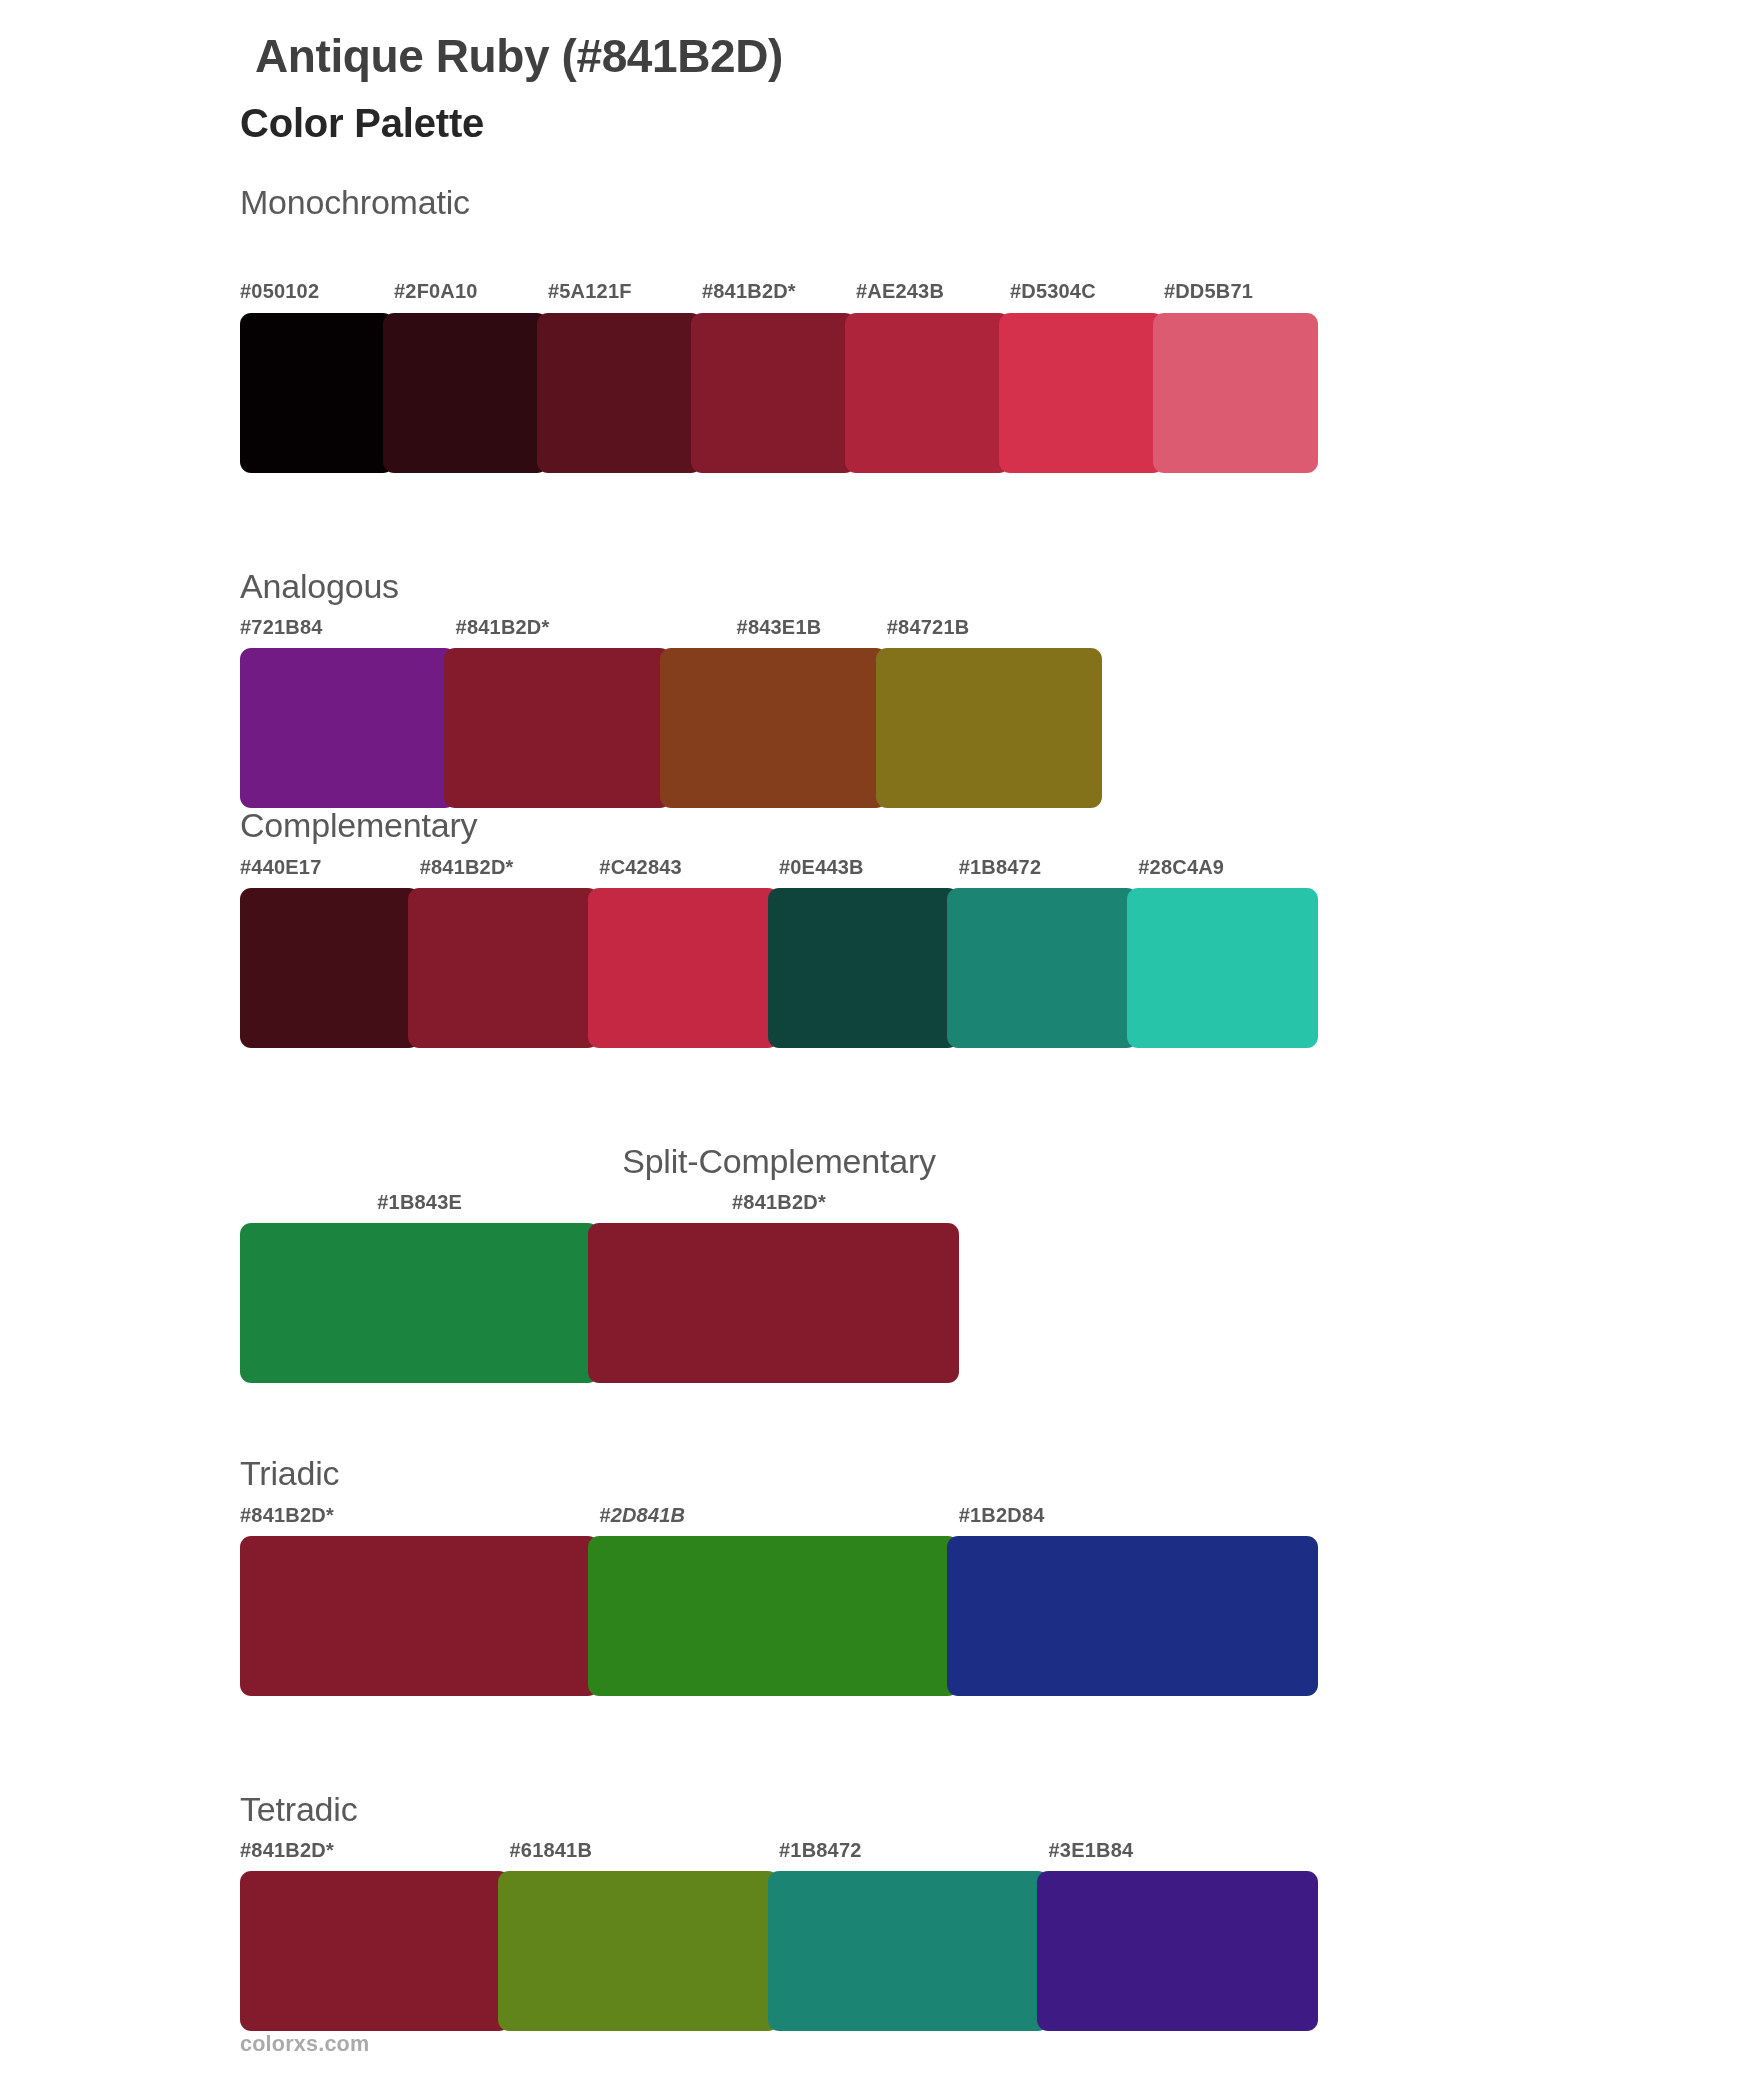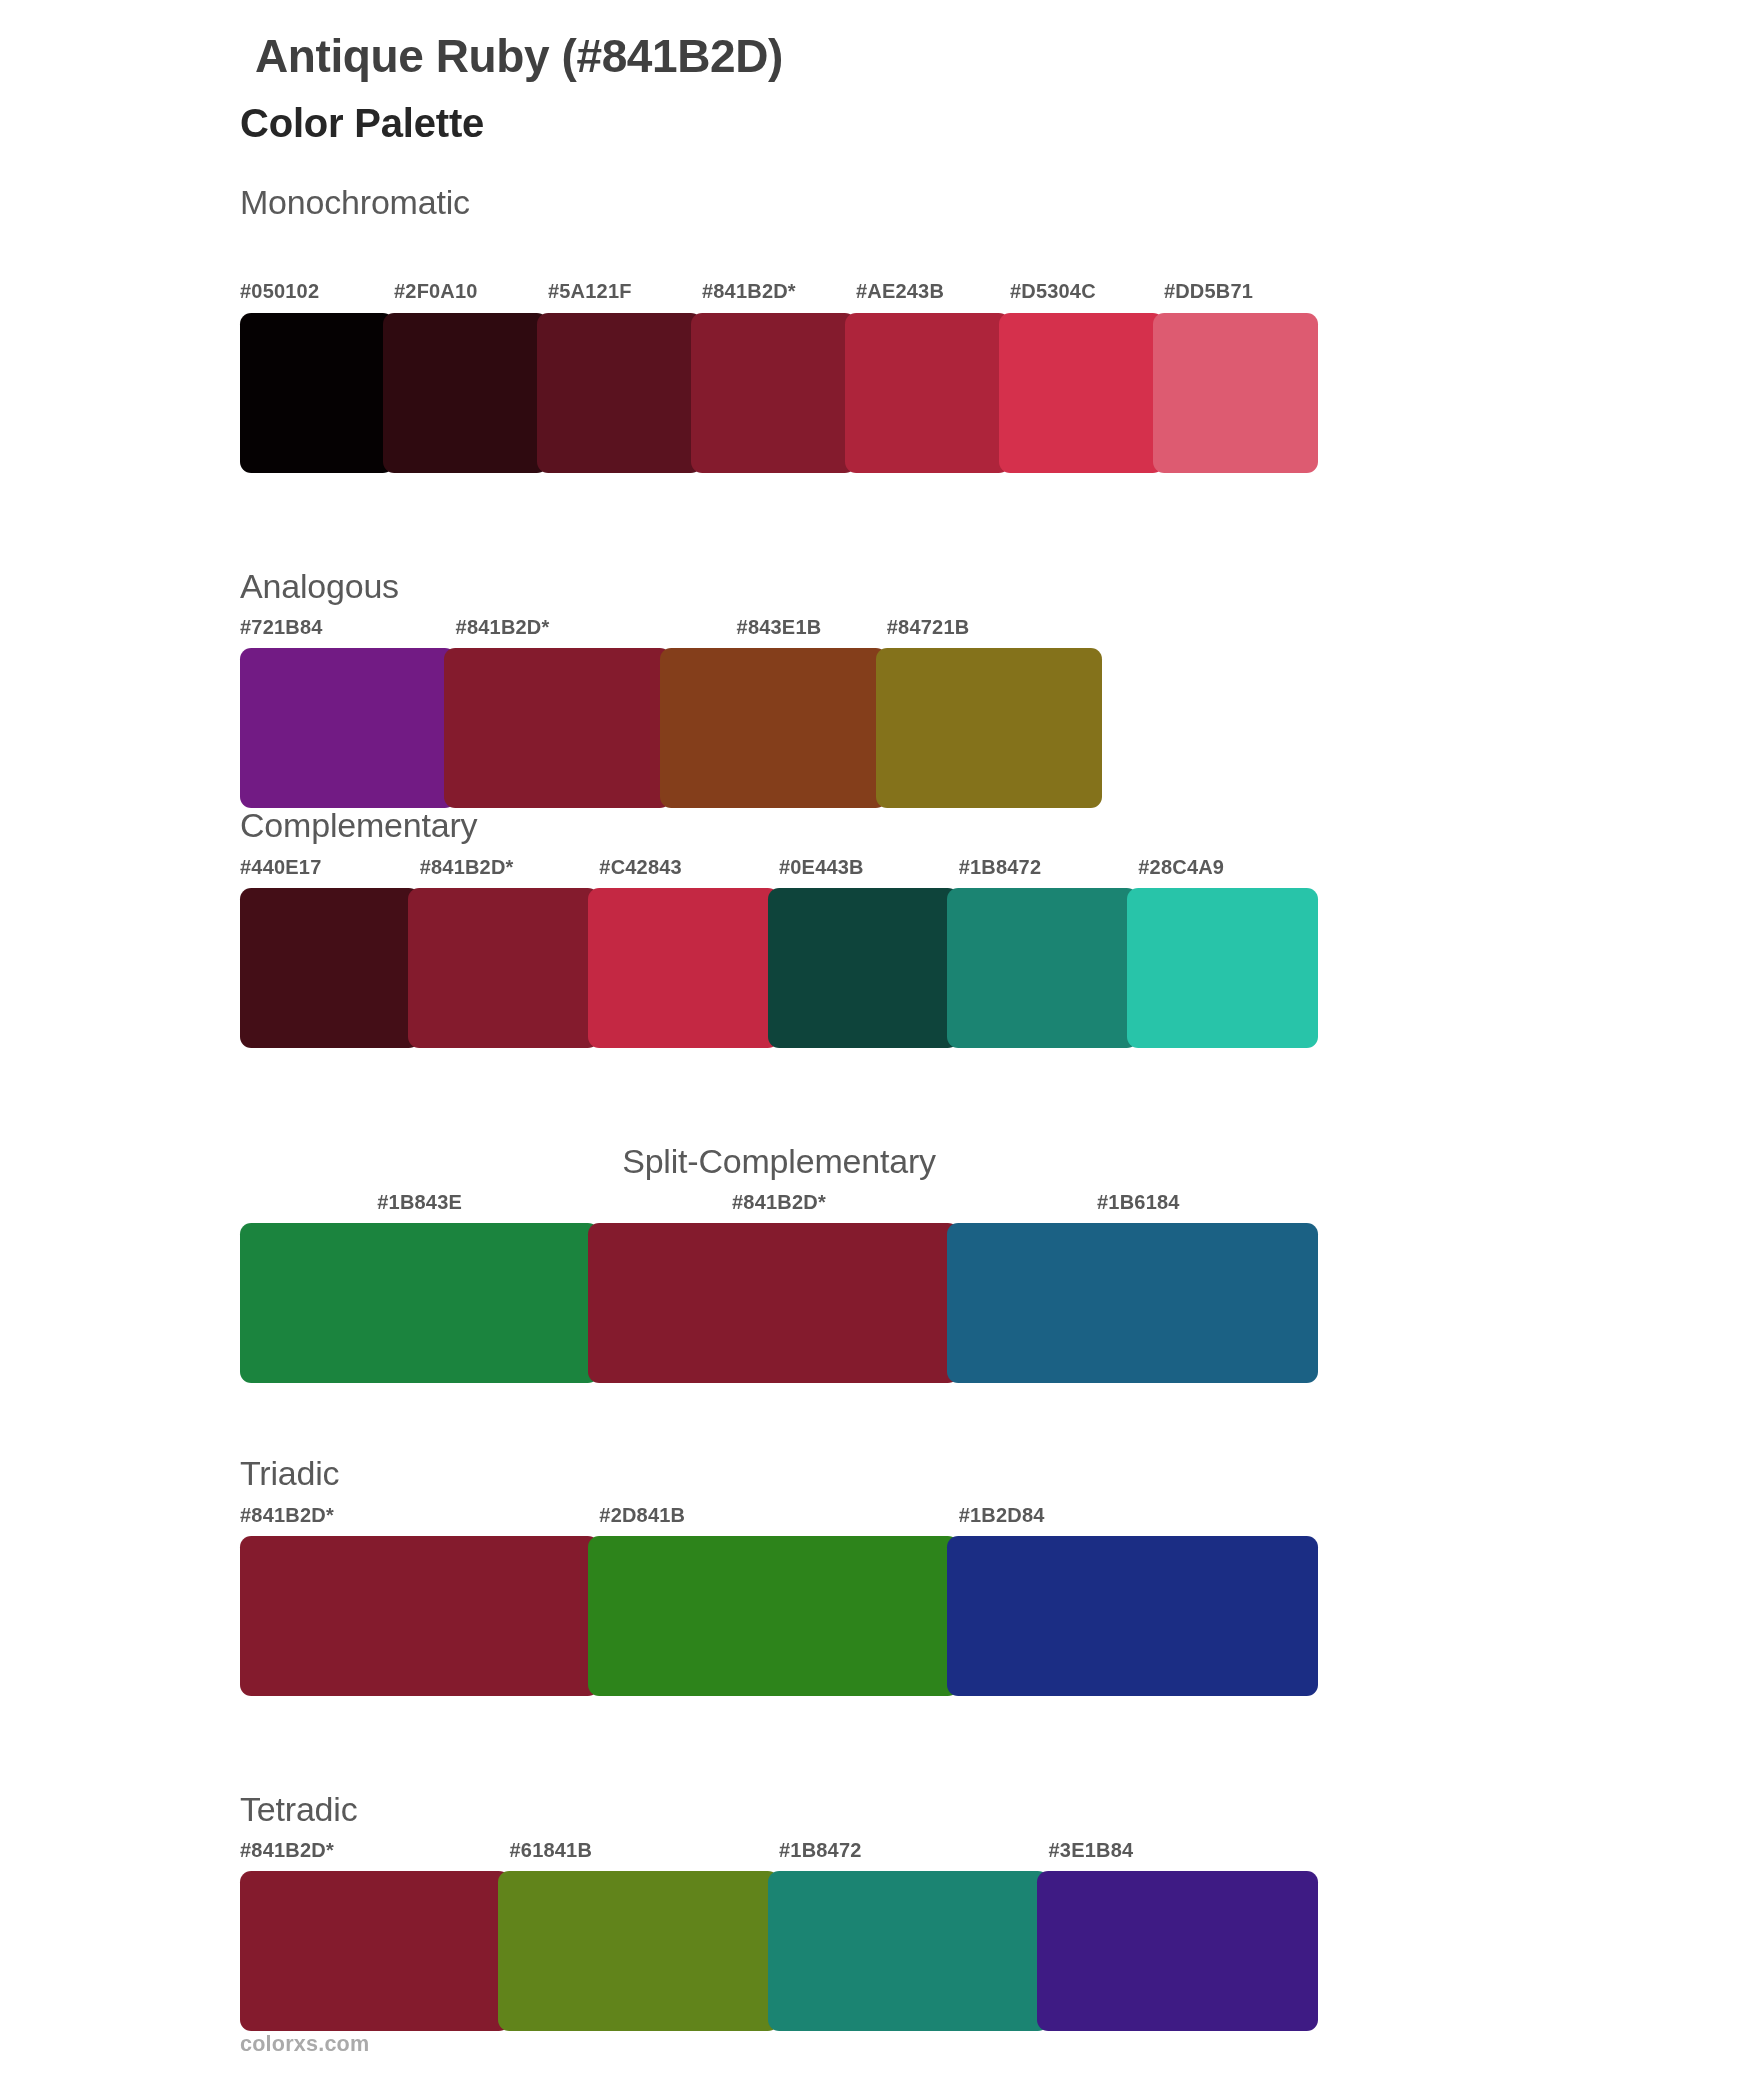--- a/index.html
+++ b/index.html
@@ -219,34 +219,30 @@
         <div class="section-heading">Split-Complementary</div>
         <div class="swatch-row">
           <div class="swatch" style="width: 33.3333%;">
             <div class="swatch-label">#1B843E</div>
             <div class="swatch-chip" style="background: rgb(27, 132, 62); height: 160px; z-index: 3;"></div>
           </div>
           <div class="swatch" style="width: 33.3333%;">
             <div class="swatch-label">#841B2D*</div>
             <div class="swatch-chip" style="background: rgb(132, 27, 45); height: 160px; z-index: 2;"></div>
           </div>
-          <div class="swatch" style="width: 33.3333%;">
-            <div class="swatch-label">#1B6184</div>
-            <div class="swatch-chip" style="background: rgb(27, 97, 132); height: 160px; z-index: 1;"></div>
-          </div>
         </div>
       </div>
       <div class="section" style="margin-bottom: 96px;">
         <div class="section-heading">Triadic</div>
         <div class="swatch-row">
           <div class="swatch" style="width: 33.3333%;">
             <div class="swatch-label">#841B2D*</div>
             <div class="swatch-chip" style="background: rgb(132, 27, 45); height: 160px; z-index: 3;"></div>
           </div>
-          <div class="swatch" style="width: 33.3333%;">
+          <div class="swatch" style="width: 33.3333%; font-style: italic;">
             <div class="swatch-label">#2D841B</div>
             <div class="swatch-chip" style="background: rgb(45, 132, 27); height: 160px; z-index: 2;"></div>
           </div>
           <div class="swatch" style="width: 33.3333%;">
             <div class="swatch-label">#1B2D84</div>
             <div class="swatch-chip" style="background: rgb(27, 45, 132); height: 160px; z-index: 1;"></div>
           </div>
         </div>
       </div>
       <div class="section" style="margin-bottom: 96px;">

